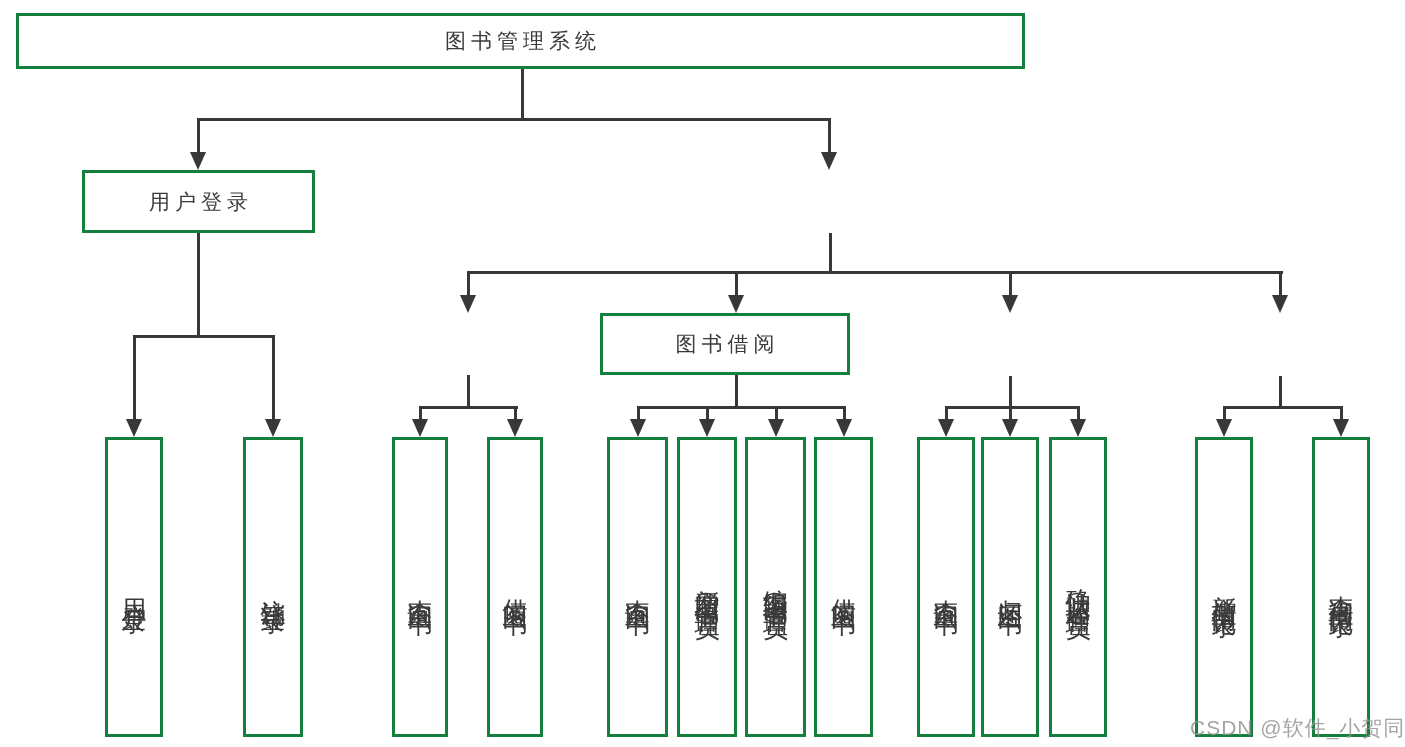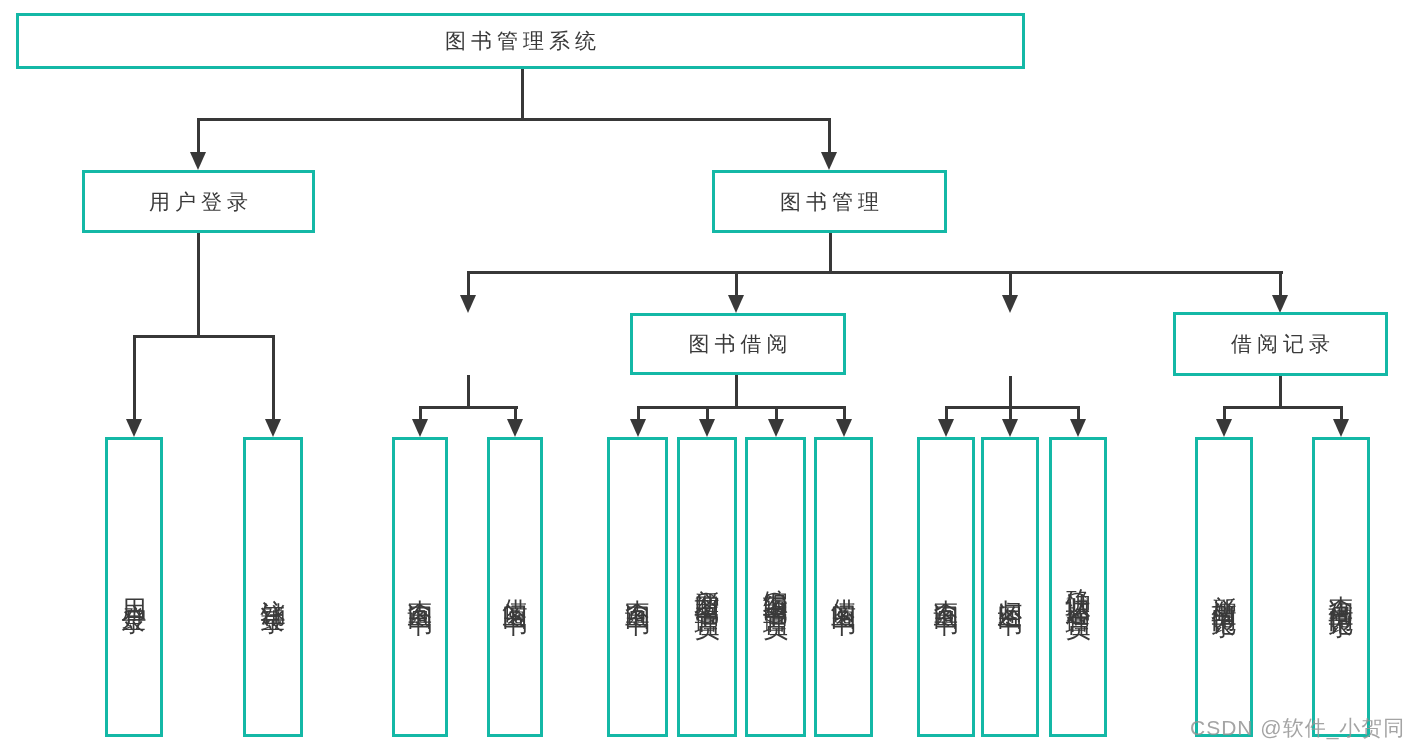--- a/index.html
+++ b/index.html
@@ -1,21 +1,21 @@
 <!DOCTYPE html>
 <html><head>
 <meta charset="utf-8">
 <style>
   html,body{margin:0;padding:0;background:#ffffff;}
   #canvas{
     position:relative;width:1405px;height:747px;background:#ffffff;overflow:hidden;
     font-family:"Liberation Sans","DejaVu Sans",sans-serif;color:#333333;
   }
   .box{
-    position:absolute;border:3px solid #14b8a6;background:#ffffff;box-sizing:border-box;
+    position:absolute;border:3px solid #15803d;background:#ffffff;box-sizing:border-box;
     display:flex;align-items:center;justify-content:center;
   }
   .hlabel{font-size:21px;letter-spacing:5px;text-indent:5px;white-space:nowrap;color:#3a3a3a;}
   .leaf > span{
     writing-mode:vertical-lr;text-orientation:mixed;
     font-size:25px;letter-spacing:4px;line-height:1;color:#3a3a3a;white-space:nowrap;
   }
   .line{position:absolute;background:#383838;}
   .ahead{
     position:absolute;width:0;height:0;
@@ -41,23 +41,20 @@
     <div class="line" style="left:197px;top:118px;width:634px;height:3px"></div>
     <div class="line" style="left:197px;top:118px;width:3px;height:36px"></div>
     <div class="ahead" style="left:190px;top:152px"></div>
     <div class="line" style="left:828px;top:118px;width:3px;height:36px"></div>
     <div class="ahead" style="left:821px;top:152px"></div>
   </div>
 
   <div class="box" style="left:82px;top:170px;width:233px;height:63px">
     <span class="hlabel">用户登录</span>
   </div>
-  <div class="box" style="left:712px;top:170px;width:235px;height:63px">
-    <span class="hlabel">图书管理</span>
-  </div>
 
   <div>
     <div class="line" style="left:197px;top:233px;width:3px;height:105px"></div>
     <div class="line" style="left:133px;top:335px;width:142px;height:3px"></div>
     <div class="line" style="left:133px;top:335px;width:3px;height:86px"></div>
     <div class="ahead" style="left:126px;top:419px"></div>
     <div class="line" style="left:272px;top:335px;width:3px;height:86px"></div>
     <div class="ahead" style="left:265px;top:419px"></div>
   </div>
 
@@ -67,25 +64,22 @@
     <div class="line" style="left:467px;top:271px;width:3px;height:26px"></div>
     <div class="ahead" style="left:460px;top:295px"></div>
     <div class="line" style="left:735px;top:271px;width:3px;height:26px"></div>
     <div class="ahead" style="left:728px;top:295px"></div>
     <div class="line" style="left:1009px;top:271px;width:3px;height:26px"></div>
     <div class="ahead" style="left:1002px;top:295px"></div>
     <div class="line" style="left:1279px;top:271px;width:3px;height:26px"></div>
     <div class="ahead" style="left:1272px;top:295px"></div>
   </div>
 
-  <div class="box" style="left:630px;top:313px;width:216px;height:62px">
+  <div class="box" style="left:600px;top:313px;width:250px;height:62px">
     <span class="hlabel">图书借阅</span>
-  </div>
-  <div class="box" style="left:1173px;top:312px;width:215px;height:64px">
-    <span class="hlabel">借阅记录</span>
   </div>
 
   <div>
     <div class="line" style="left:467px;top:375px;width:3px;height:34px"></div>
     <div class="line" style="left:419px;top:406px;width:99px;height:3px"></div>
     <div class="line" style="left:419px;top:406px;width:3px;height:14px"></div>
     <div class="ahead" style="left:412px;top:419px"></div>
     <div class="line" style="left:514px;top:406px;width:3px;height:14px"></div>
     <div class="ahead" style="left:507px;top:419px"></div>
   </div>

